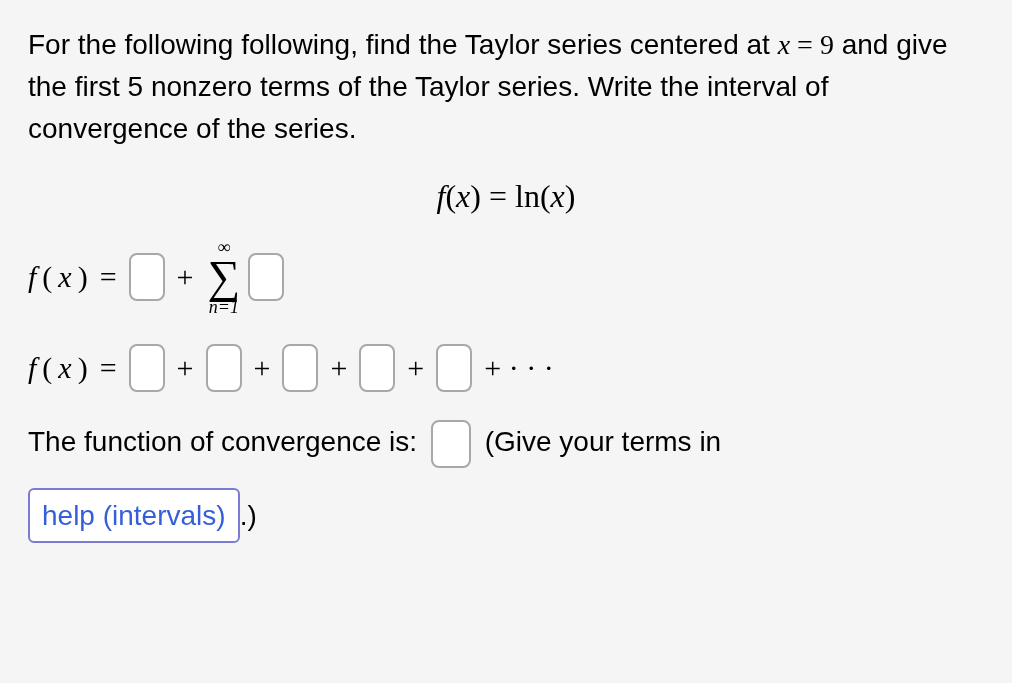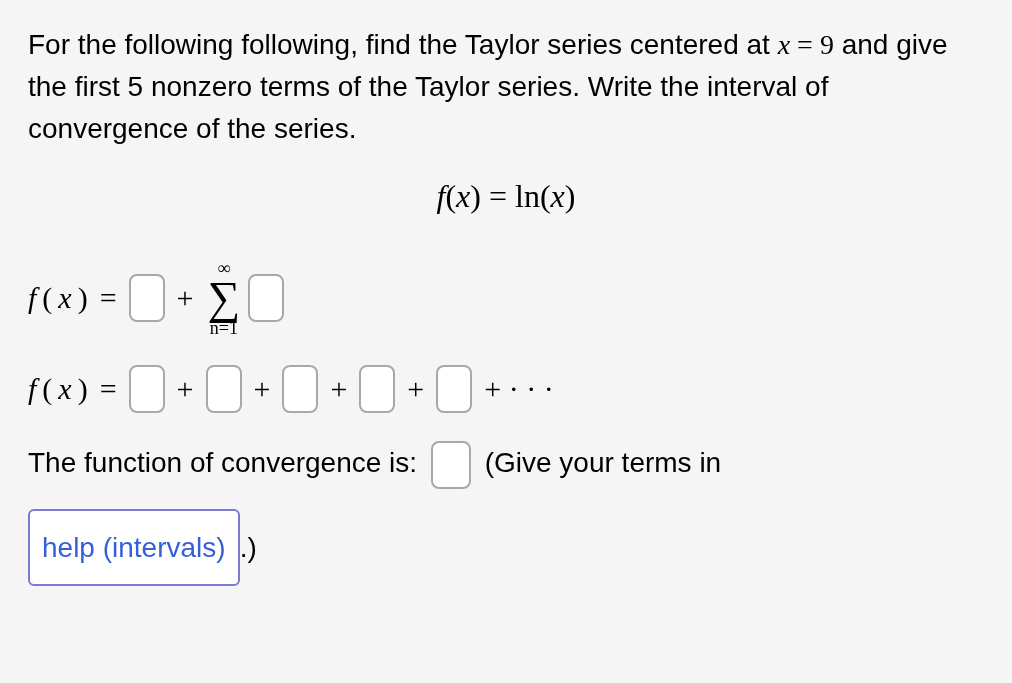--- a/index.html
+++ b/index.html
@@ -23,21 +23,21 @@
     .math-inline {
       font-family: "Times New Roman", Times, serif;
       font-style: italic;
     }
     .math-eq {
       font-family: "Times New Roman", Times, serif;
     }
     .centered-eq {
       text-align: center;
       font-size: 32px;
-      margin-bottom: 44px;
+      margin-bottom: 23px;
     }
     .centered-eq .fx {
       font-family: "Times New Roman", Times, serif;
       font-style: italic;
     }
     .eq-line {
       display: flex;
       align-items: center;
       font-size: 30px;
       margin-bottom: 28px;
@@ -68,20 +68,21 @@
     }
     .sum-block .inf {
       font-size: 18px;
       margin-bottom: -2px;
     }
     .sum-block .sigma {
       font-size: 46px;
     }
     .sum-block .lower {
       font-size: 18px;
+      font-style: italic;
       margin-top: -2px;
     }
     .text-line {
       font-size: 28px;
       line-height: 1.55;
       margin-bottom: 20px;
       display: block;
     }
     .inline-input {
       display: inline-block;
@@ -90,21 +91,21 @@
       border: 2px solid #a8a8a8;
       border-radius: 8px;
       background: #fff;
       vertical-align: middle;
       margin: 0 6px;
     }
     .help-link {
       display: inline-block;
       border: 2px solid #7b7bd4;
       border-radius: 6px;
-      padding: 15px 12px;
+      padding: 4px 12px;
       color: #355fd9;
       font-size: 28px;
       background: #fff;
       cursor: pointer;
     }
   </style>
 </head>
 <body>
 
 <div class="problem-text">

